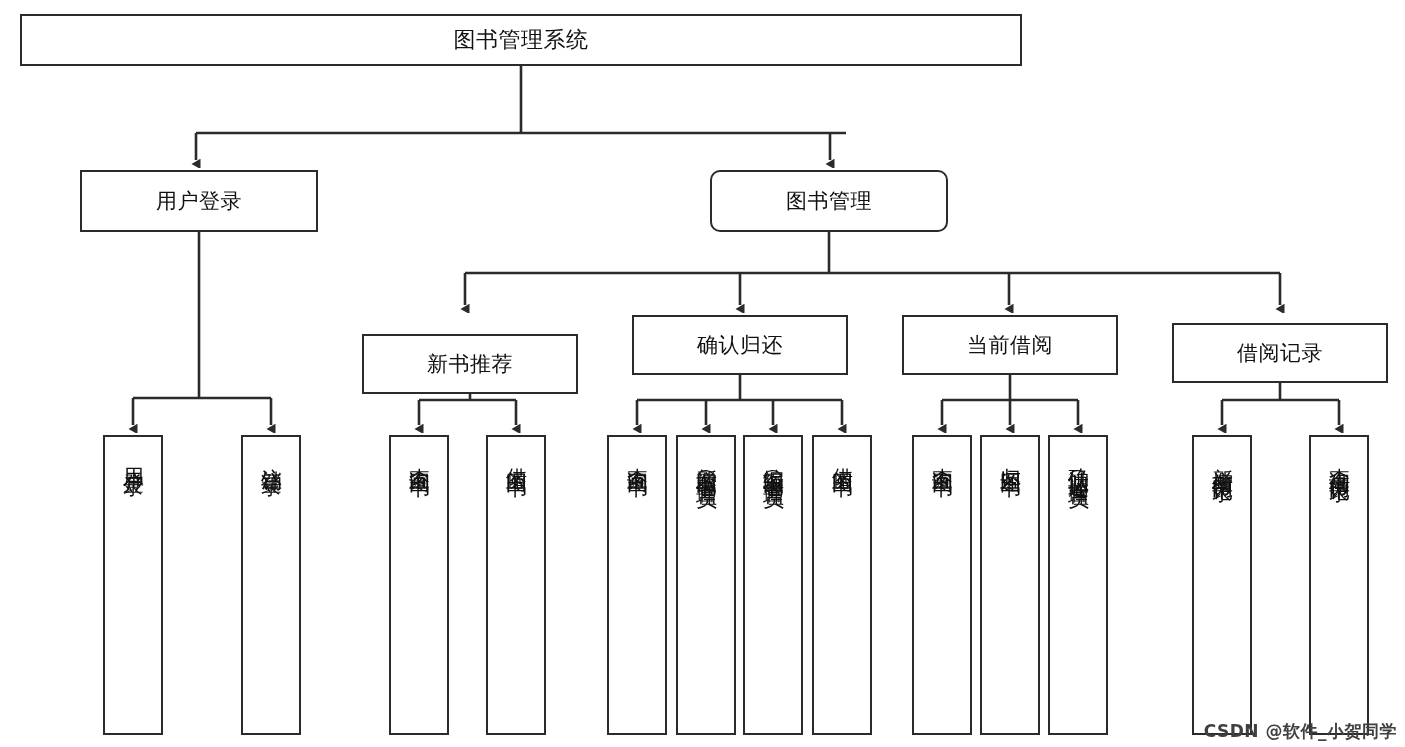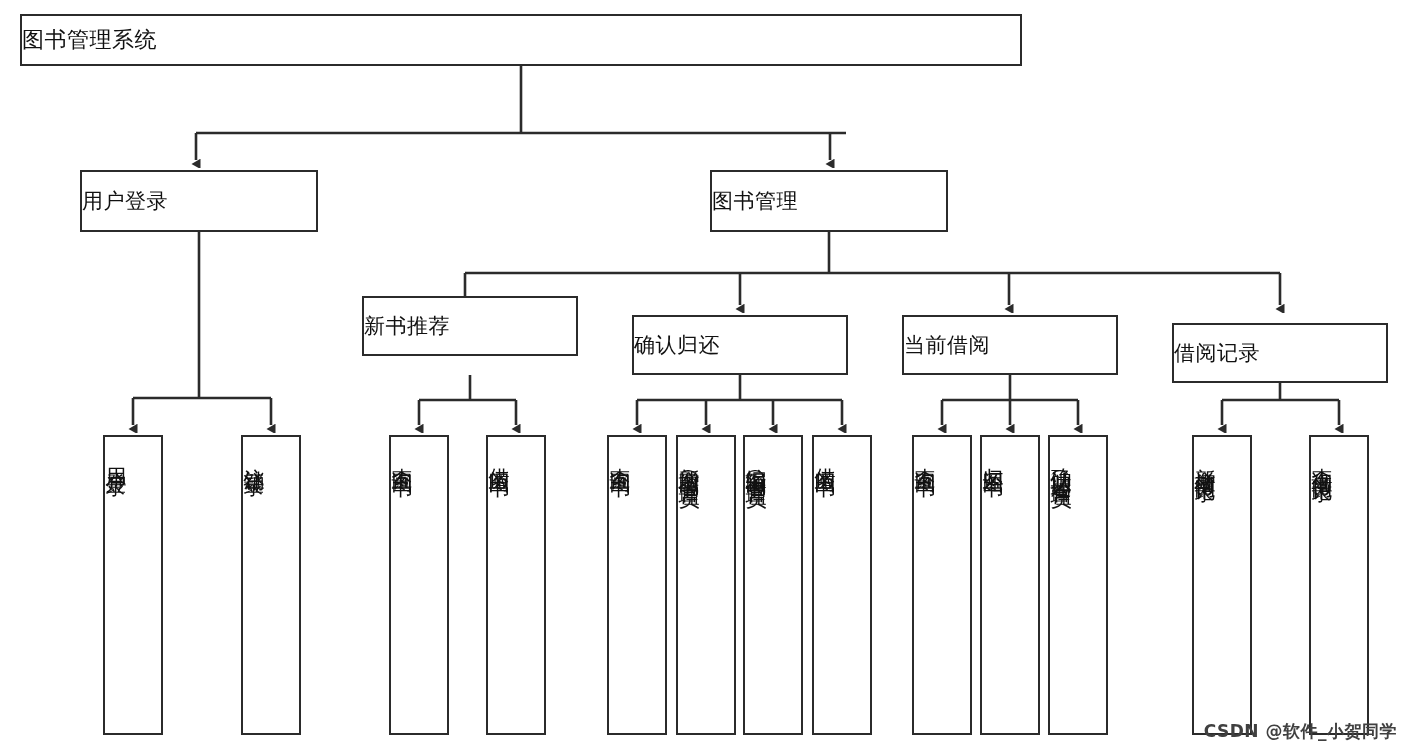--- a/index.html
+++ b/index.html
@@ -21,21 +21,21 @@
     width:1405px;height:747px;
     pointer-events:none;
   }
   .node{
     position:absolute;
     box-sizing:border-box;
     background:#ffffff;
     border:2px solid #2b2b2b;
     display:flex;
     align-items:center;
-    justify-content:flex-start;
+    justify-content:center;
     color:#111111;
     z-index:2;
   }
   .node .label{
     display:block;
     text-align:center;
     line-height:1.18;
     letter-spacing:0.5px;
     white-space:nowrap;
   }
@@ -126,25 +126,25 @@
   </svg>
 
   <div class="node h-node root" style="left:20px;top:14px;width:1002px;height:52px;">
     <span class="label">图书管理系统</span>
   </div>
 
   <div class="node h-node" style="left:80px;top:170px;width:238px;height:62px;">
     <span class="label">用户登录</span>
   </div>
 
-  <div class="node h-node" style="left:710px;top:170px;width:238px;height:62px;">
+  <div class="node h-node" style="left:710px;top:170px;width:238px;height:62px;border-radius:10px;">
     <span class="label">图书管理</span>
   </div>
 
-  <div class="node h-node" style="left:362px;top:296px;width:216px;height:60px;">
+  <div class="node h-node" style="left:362px;top:334px;width:216px;height:60px;">
     <span class="label">新书推荐</span>
   </div>
 
   <div class="node h-node" style="left:632px;top:315px;width:216px;height:60px;">
     <span class="label">确认归还</span>
   </div>
 
   <div class="node h-node" style="left:902px;top:315px;width:216px;height:60px;">
     <span class="label">当前借阅</span>
   </div>

